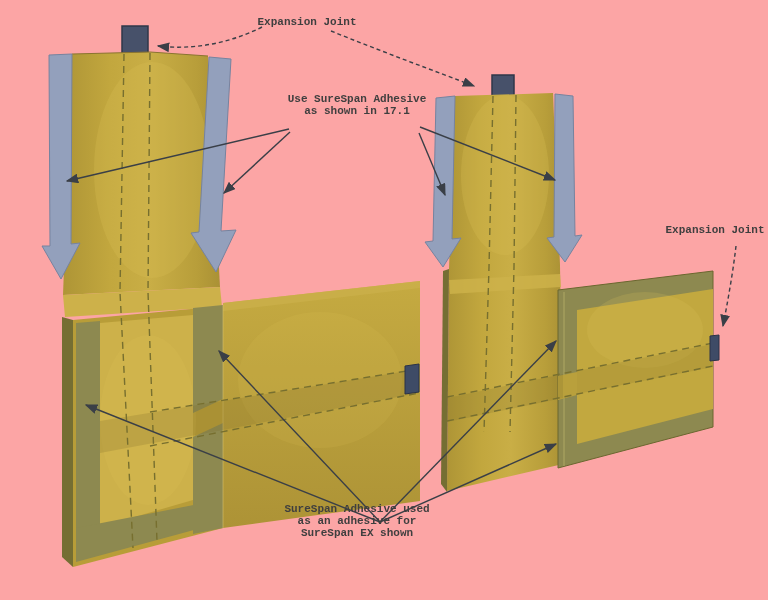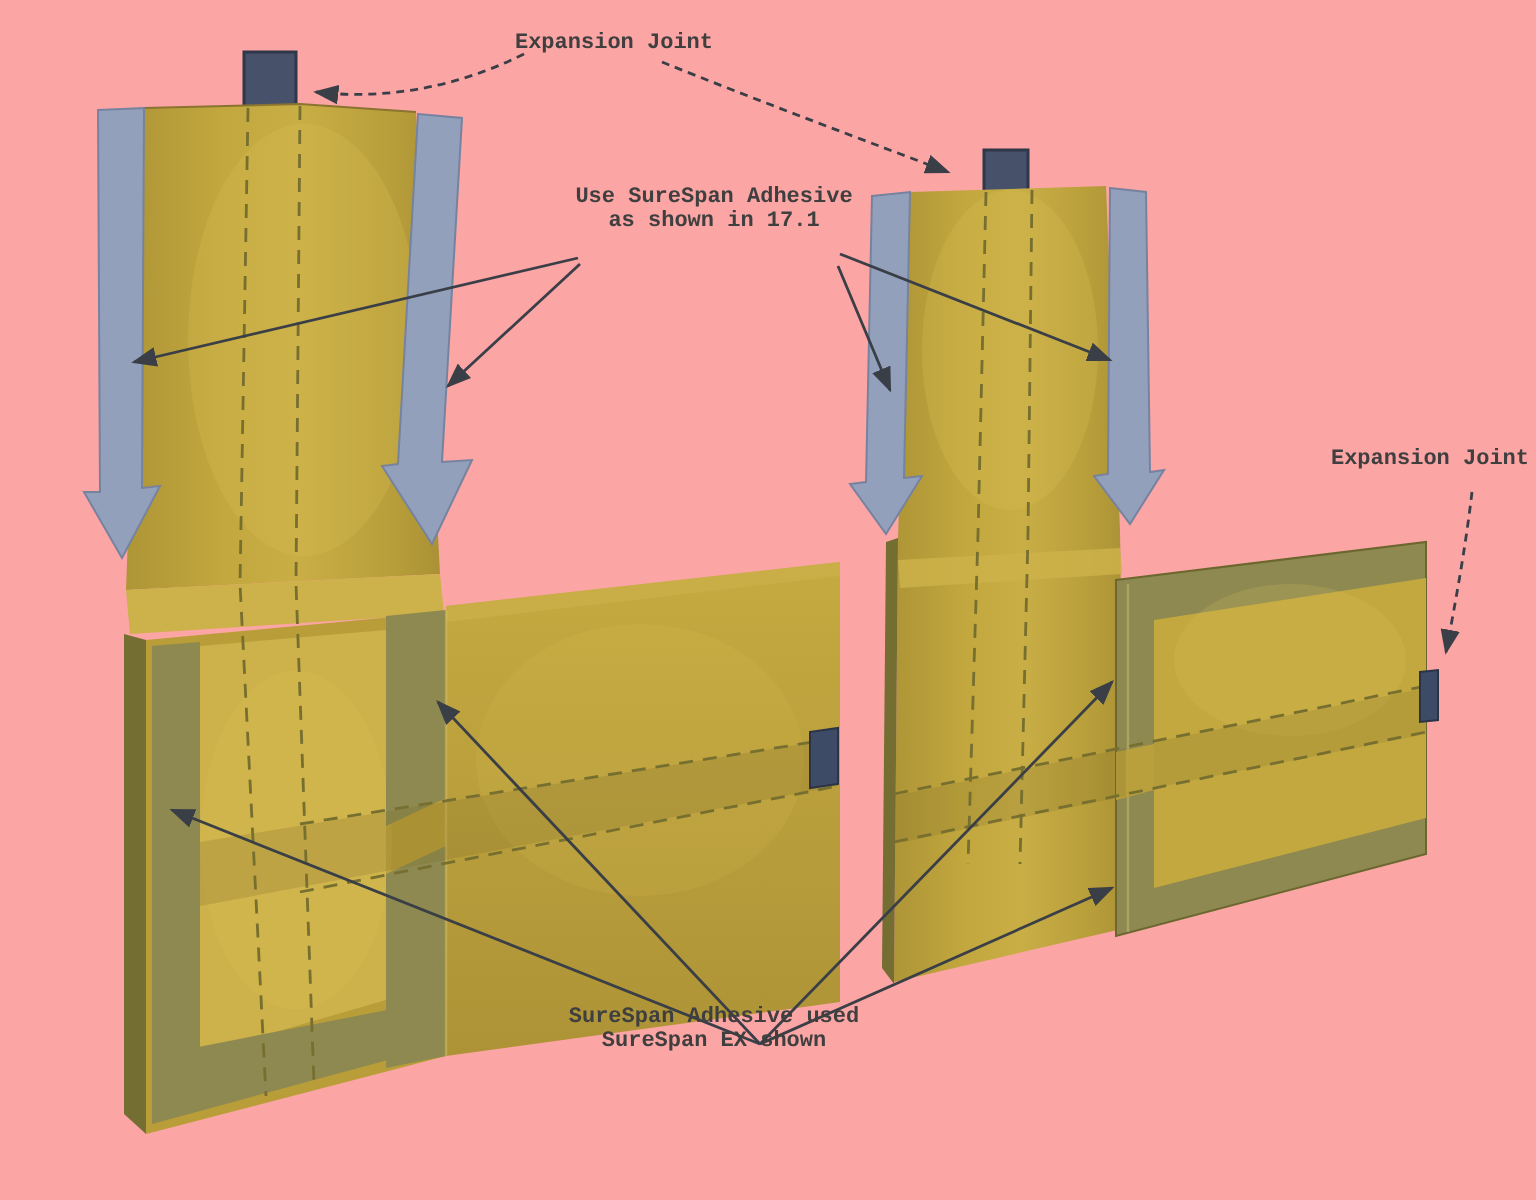--- a/index.html
+++ b/index.html
@@ -118,16 +118,17 @@
 
 <div class="diagram-label" style="left:277px;top:93px;width:160px;text-align:center;">
   <div>Use SureSpan Adhesive</div>
   <div>as shown in 17.1</div>
 </div>
 
 <div class="diagram-label" style="left:645px;top:224px;width:140px;">Expansion Joint</div>
 
 <div class="diagram-label" style="left:277px;top:503px;width:160px;">
   <div>SureSpan Adhesive used</div>
+  <div>as an adhesive for</div>
   <div>SureSpan EX shown</div>
 </div>
 
 </div>
 
 </body></html>

